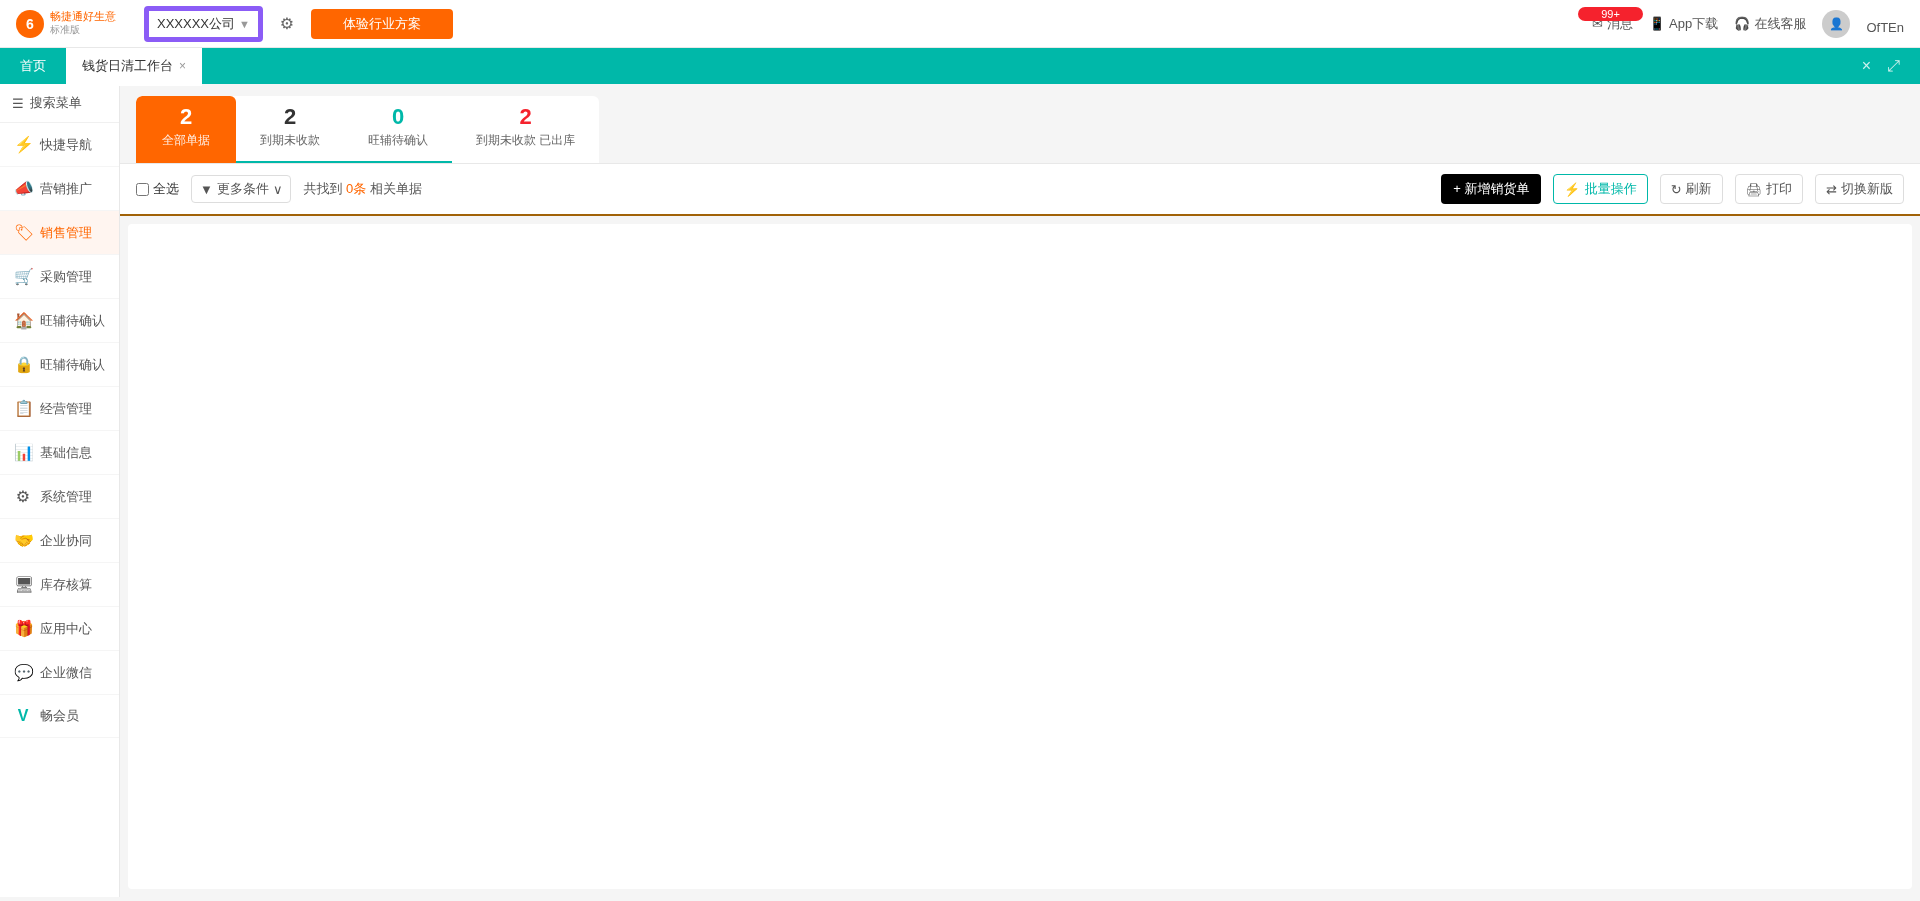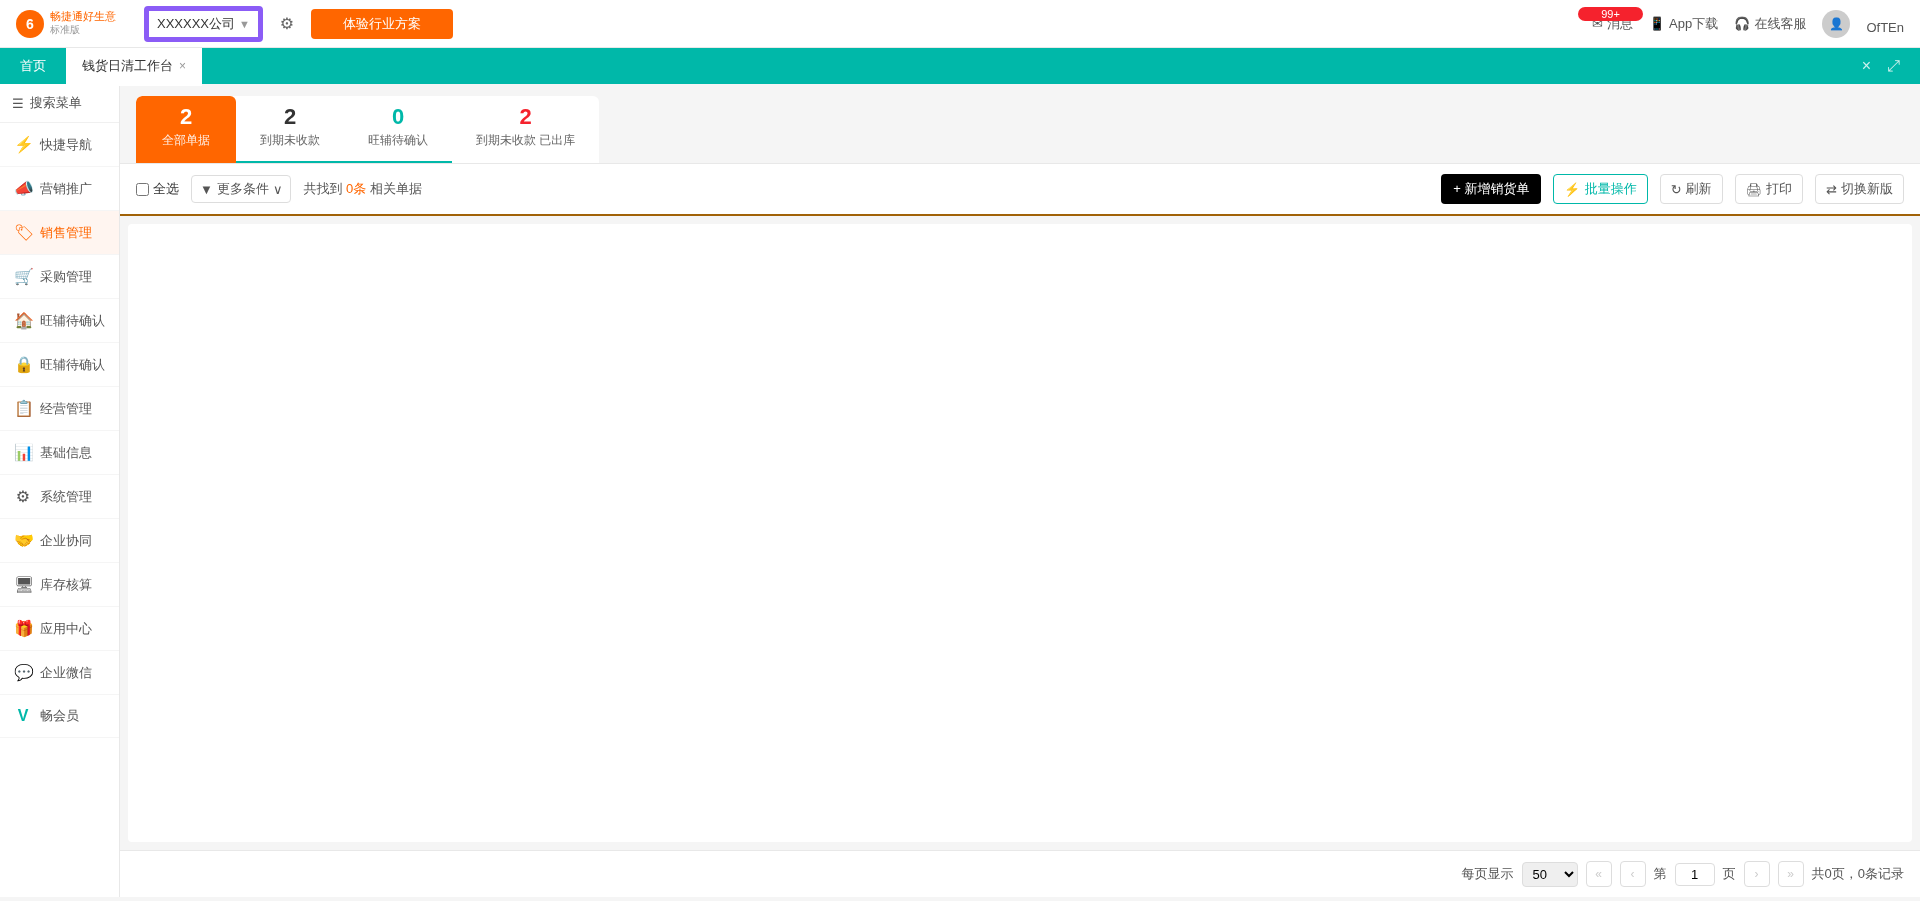--- a/index.html
+++ b/index.html
@@ -293,32 +293,15 @@
         <div class="switch-btn">
           <span>⇄</span>
           <span>切换新版</span>
         </div>
       </div>
     </div>
 
     <div class="table-area">
     </div>
 
-    <div class="footer-pagination">
-      <span>每页显示</span>
-      <select class="page-size-select">
-        <option>10</option>
-        <option>20</option>
-        <option selected="">50</option>
-        <option>100</option>
-      </select>
-      <div class="page-nav-btn disabled">«</div>
-      <div class="page-nav-btn disabled">‹</div>
-      <span>第</span>
-      <input class="page-input" value="1" style="">
-      <span>页</span>
-      <div class="page-nav-btn disabled">›</div>
-      <div class="page-nav-btn disabled">»</div>
-      <span>共0页，0条记录</span>
-    </div>
 
   </div>
 </div>
 
 </body></html>

